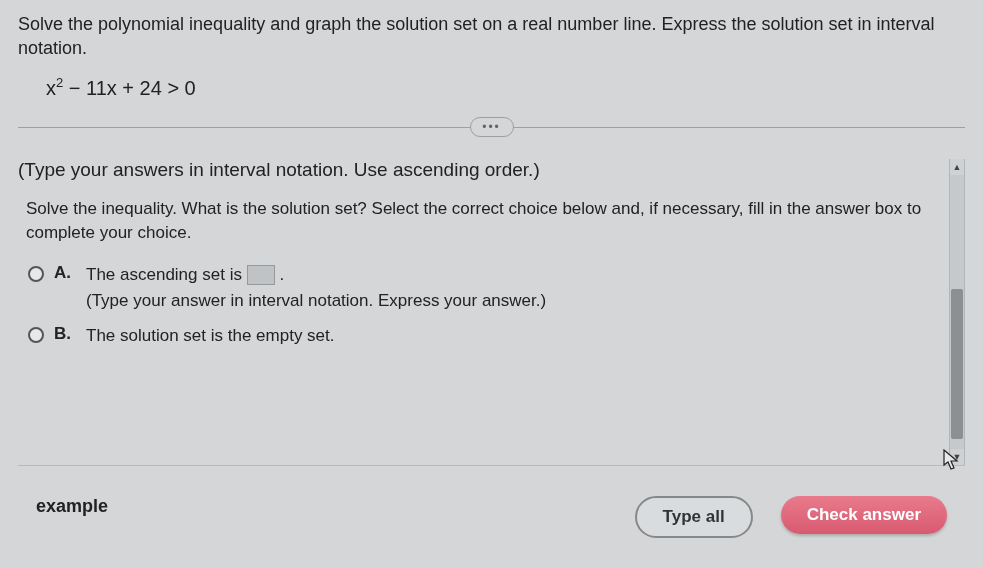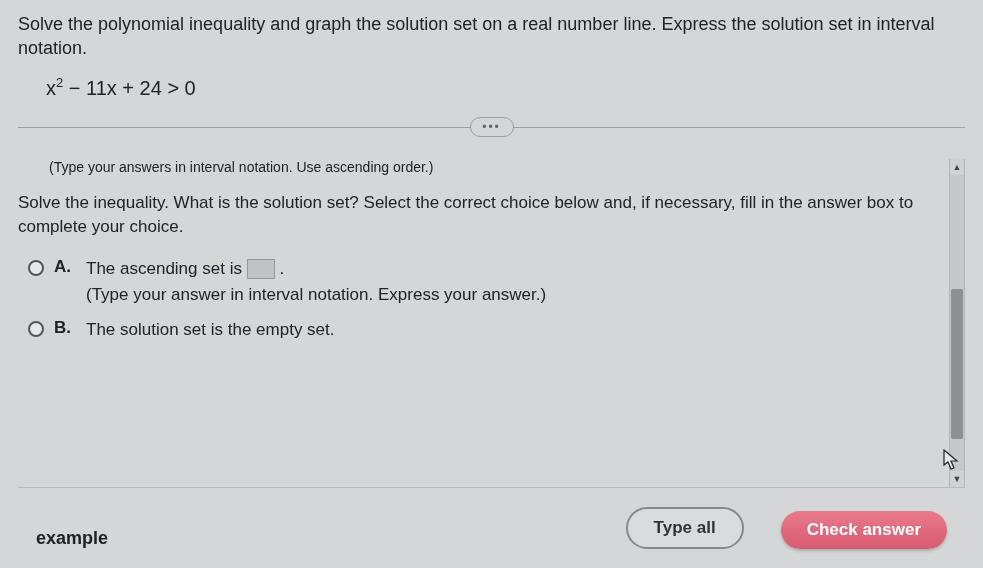--- a/index.html
+++ b/index.html
@@ -70,28 +70,28 @@
     font-size: 17px;
     text-align: center;
   }
   .sign-table .hdr {
     font-weight: bold;
     text-align: center;
     padding-left: 18px; padding-right: 18px;
   }
   .sign-table .wide { width: 180px; }
   .hint {
-    font-size: 14px;
+    font-size: 19px;
     margin-bottom: 16px;
-    margin-left: 31px;
   }
   .prompt {
     font-size: 17px;
     line-height: 1.4;
     margin-bottom: 18px;
+    margin-left: 8px;
   }
   .choice {
     display: flex;
     align-items: flex-start;
     gap: 10px;
     margin-left: 10px;
     margin-bottom: 10px;
     font-size: 17px;
   }
   .radio {
@@ -138,24 +138,24 @@
   }
   .cursor-icon {
     position: absolute;
     right: 4px; top: 290px;
     font-size: 20px;
     color: #222;
     pointer-events: none;
   }
   .footer {
     border-top: 1px solid #b6bbbe;
-    padding: 19px 18px;
-    display: flex;
-    align-items: flex-end;
-    gap: 37px;
+    padding: 30px 18px;
+    display: flex;
+    align-items: flex-start;
+    gap: 28px;
     background: #d4d6d8;
   }
   .footer-link {
     font-size: 18px;
     font-weight: bold;
     color: #222;
     cursor: pointer;
   }
   .footer-link .caret { font-size: 11px; margin-left: 3px; }
   .spacer { flex: 1; }

